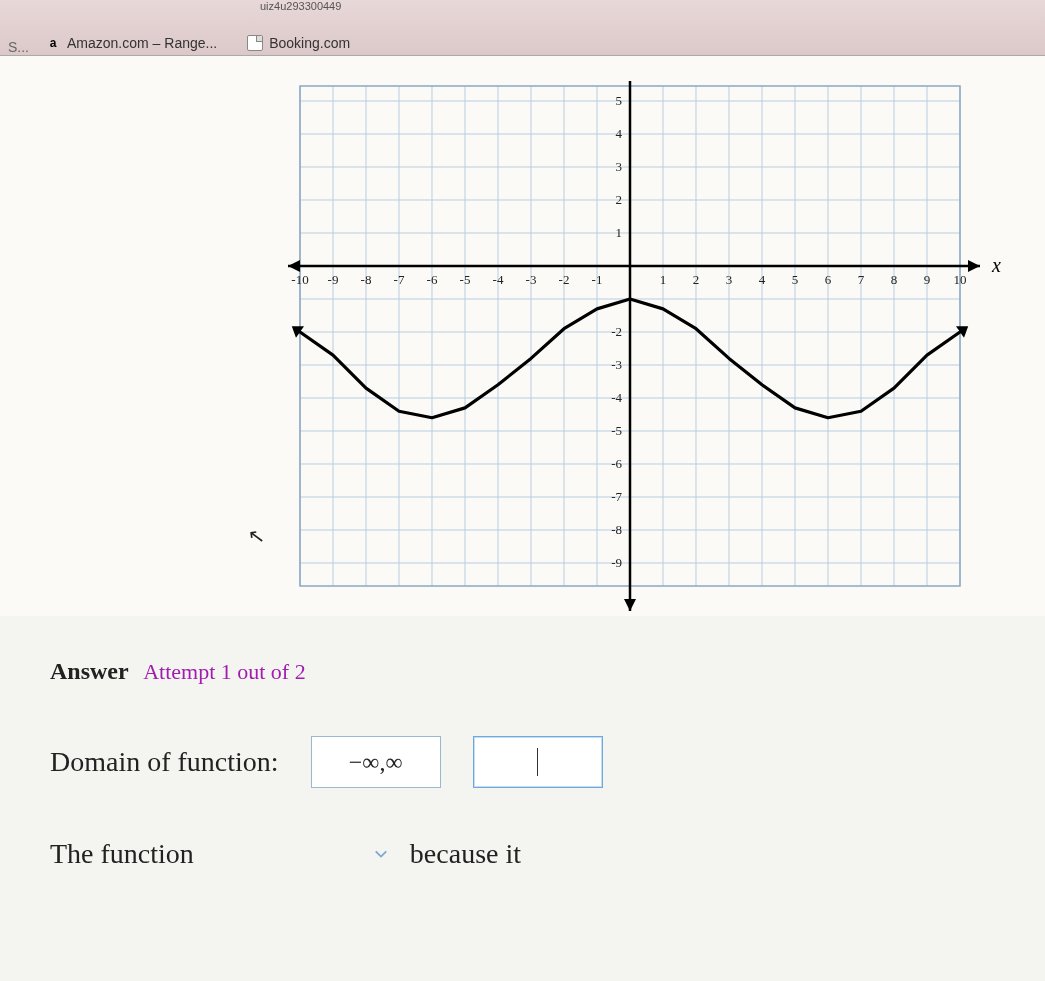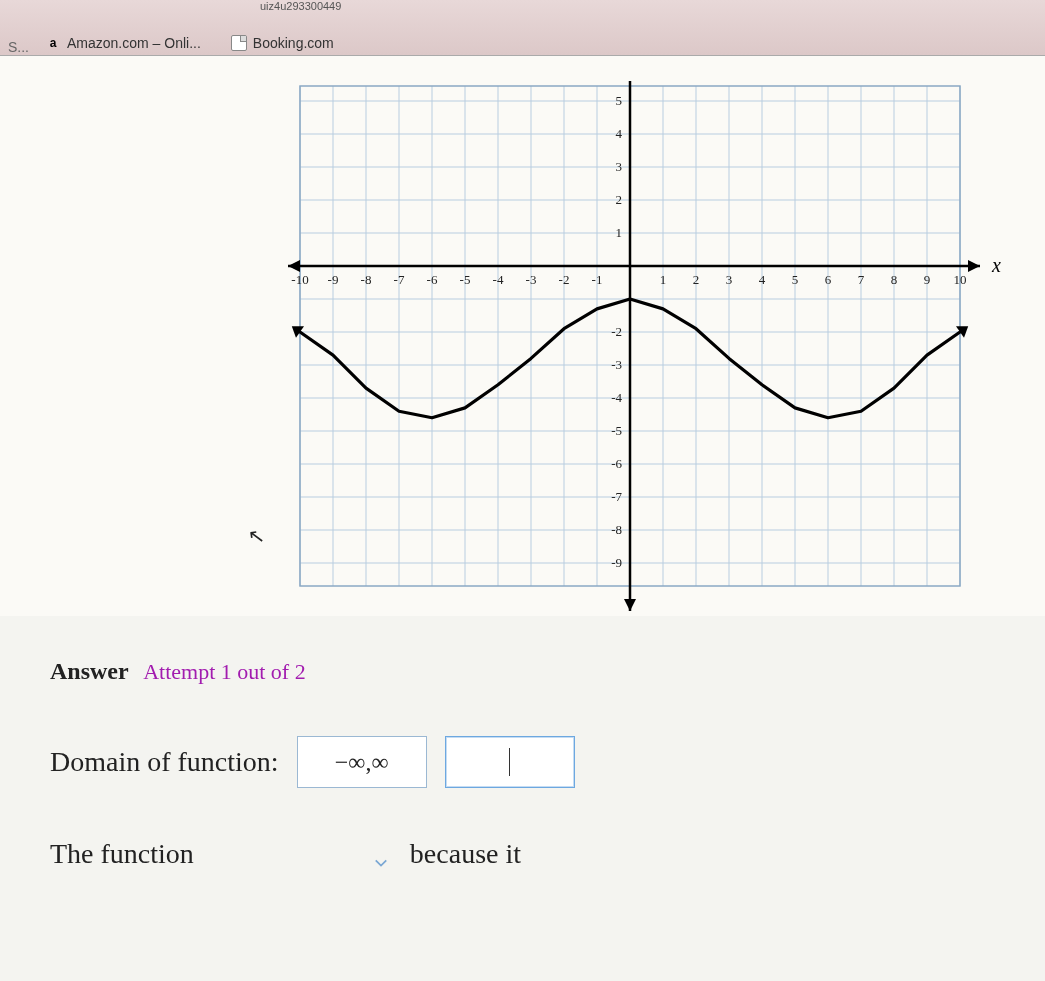--- a/index.html
+++ b/index.html
@@ -58,22 +58,22 @@
   }
   svg.graph { position:absolute; top:0; left:0; }
   .answer-section {
     padding: 40px 50px 20px 50px;
     font-size: 26px;
     color: #222;
   }
   .answer-row1 { margin-bottom: 50px; }
   .answer-label { font-weight: bold; font-size: 24px; text-align: center; }
   .attempt { color: #a21caf; font-size: 22px; font-weight: normal; margin-left: 8px;}
-  .answer-row2 { display:flex; align-items:center; gap: 18px; margin-bottom: 50px; font-size: 28px;}
-  .answer-row3 { display:flex; align-items:flex-end; gap: 18px; font-size: 28px;}
+  .answer-row2 { display:flex; align-items:center; gap: 32px; margin-bottom: 50px; font-size: 28px;}
+  .answer-row3 { display:flex; align-items:center; gap: 18px; font-size: 28px;}
   .input-box {
     border: 1px solid #9bb8d3;
     background: #fff;
     min-width: 130px;
     height: 52px;
     display: inline-flex;
     align-items: center;
     justify-content: center;
     font-size: 24px;
     font-family: 'Times New Roman', serif;
@@ -105,21 +105,21 @@
   }
 </style>
 </head>
 <body>
 
 <div class="browser-bar">
   <span class="url-fragment">uiz4u293300449</span>
   <span class="truncated">S...</span>
   <div class="bookmark">
     <span class="bm-icon amazon">a</span>
-    <span>Amazon.com – Onli...</span>
+    <span>Amazon.com – Range...</span>
   </div>
   <div class="bookmark">
     <span class="bm-icon page"></span>
     <span>Booking.com</span>
   </div>
 </div>
 
 <div class="content">
 
   <div class="graph-area">

